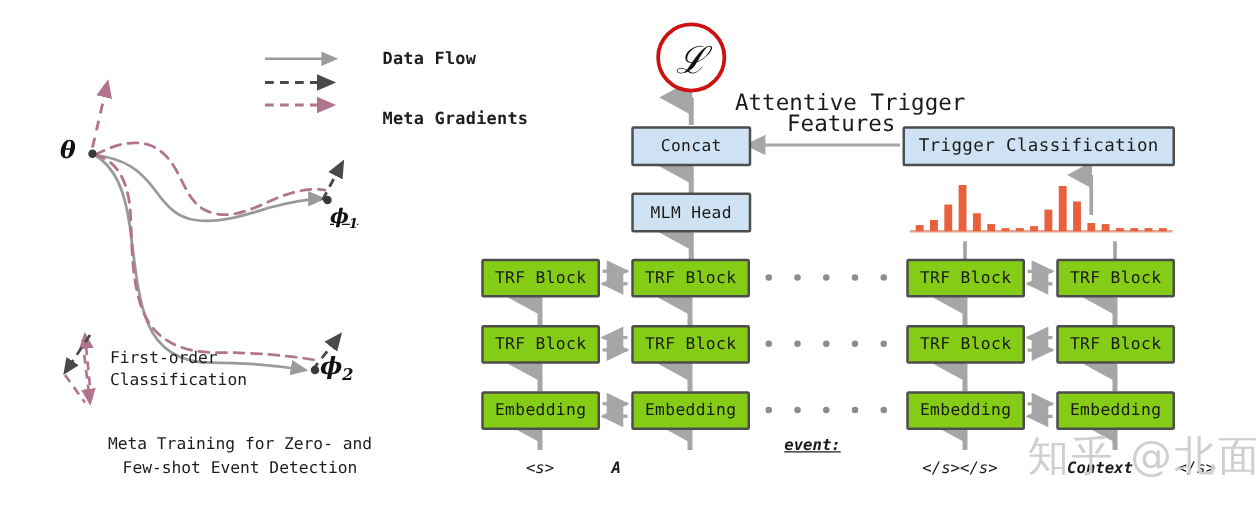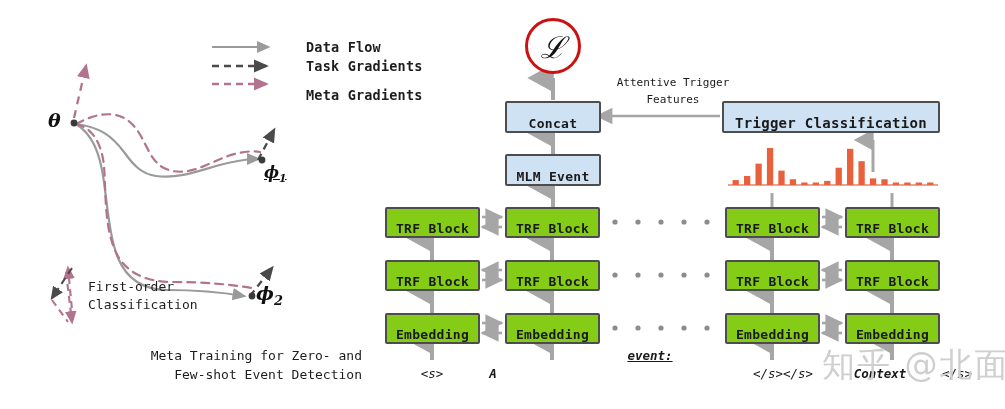--- a/index.html
+++ b/index.html
@@ -69,24 +69,24 @@
   
   #right-panel { left: 360px; top: 0; width: 645px; height: 409px; }
   #right-svg { position: absolute; left: 0; top: 0; }
 
   .node-box {
     position: absolute;
     box-sizing: border-box;
     border: 2px solid #4d4d4d;
     border-radius: 2px;
     display: flex;
-    align-items: flex-end;
+    align-items: center;
     justify-content: center;
     font-family: "DejaVu Sans Mono", "Liberation Mono", monospace;
-    font-weight: bold;
+    font-weight: normal;
     font-size: 13px;
     color: #1a1a1a;
     letter-spacing: 0.3px;
     white-space: nowrap;
   }
   .node-gray { background: #84cc16; }
   .node-blue { background: #cfe2f3; }
 
   .token-label {
     position: absolute;
@@ -97,21 +97,21 @@
     color: #1a1a1a;
     white-space: nowrap;
     text-align: center;
     transform: translateX(-50%);
   }
   .token-label.plain { font-weight: normal; }
 
   .edge-text {
     position: absolute;
     font-family: "DejaVu Sans Mono", "Liberation Mono", monospace;
-    font-size: 11px;
+    font-size: 18px;
     color: #1a1a1a;
     line-height: 17px;
     white-space: pre;
     text-align: center;
   }
 
   .loss-circle {
     position: absolute;
     box-sizing: border-box;
     border-radius: 50%;
@@ -180,37 +180,36 @@
       <path d="M66,272 L72,322" fill="none" stroke="#b2738f" stroke-width="2.1" stroke-dasharray="7,5" marker-end="url(#ah-pink)"></path>
       <path d="M72,268 L52,298" fill="none" stroke="#4a4a4a" stroke-width="2.1" stroke-dasharray="7,5" marker-end="url(#ah-dark)"></path>
       <path d="M52,300 L68,322" fill="none" stroke="#b2738f" stroke-width="2.1" stroke-dasharray="7,5"></path>
 
       <circle cx="74" cy="123" r="3.4" fill="#3a3a3a"></circle>
       <circle cx="262" cy="160" r="3.4" fill="#3a3a3a"></circle>
       <circle cx="252" cy="296" r="3.4" fill="#3a3a3a"></circle>
     </svg>
 
     <div class="legend-label" style="left:286px; top:39px;">Data Flow</div>
-    <div class="legend-label" style="left:286px; top:58px;">Task Gradients</div>
     <div class="legend-label" style="left:286px; top:87px;">Meta Gradients</div>
 
     <div class="pt-label" style="left:48px; top:109px; font-size:19px;">θ</div>
 
     <div class="pt-label" style="left:264px; top:163px; font-size:16px;text-decoration:underline;">
       <span>ϕ</span><span class="sub">1</span>
     </div>
 
     <div class="pt-label" style="left:256px; top:282px; font-size:19px;">
       <span>ϕ</span><span class="sub">2</span>
     </div>
 
     <div class="anno-text" style="left:88px; top:278px;">First-order
 Classification</div>
 
-    <div class="caption-text" style="left:22px; top:346px;text-align:right;">Meta Training for Zero- and
+    <div class="caption-text" style="left:22px; top:346px;">Meta Training for Zero- and
 Few-shot Event Detection</div>
   </div>
 
   <div class="abs" id="right-panel">
 
     <svg id="right-svg" width="645" height="409" viewBox="0 0 645 409">
       <defs>
         <marker id="ar-up" markerWidth="9" markerHeight="9" refX="4" refY="7.4" orient="auto">
           <path d="M0.4,7.6 L4,1.0 L7.6,7.6 z" fill="#a6a6a6"></path>
         </marker>
@@ -312,21 +311,21 @@
 
     <div class="loss-circle" style="left:165px; top:18px; width:56px; height:56px; font-size:30px;">
       <span>ℒ</span>
     </div>
 
     <div class="node-box node-blue" style="left:145px; top:101px; width:96px; height:32px;">
       <span>Concat</span>
     </div>
 
     <div class="node-box node-blue" style="left:145px; top:154px; width:96px; height:32px;">
-      <span>MLM Event</span>
+      <span>MLM Head</span>
     </div>
 
     <div class="node-box node-blue" style="left:362px; top:101px; width:218px; height:32px; font-size:14px;">
       <span>Trigger Classification</span>
     </div>
 
     <div class="edge-text" style="left:228px; top:74px; width:170px;">Attentive Trigger
 Features</div>
 
     <div class="node-box node-gray" style="left:25px; top:207px; width:95px; height:31px;">
@@ -365,20 +364,20 @@
       <span>Embedding</span>
     </div>
     <div class="node-box node-gray" style="left:485px; top:313px; width:95px; height:31px;">
       <span>Embedding</span>
     </div>
 
     <div class="token-label plain" style="left:72px; top:366px;">&lt;s&gt;</div>
     <div class="token-label" style="left:133px; top:366px;">A</div>
     <div class="token-label" style="left:174px; top:366px;margin-top:48px;">&lt;mask&gt;</div>
     <div class="token-label" style="left:290px; top:348px;text-decoration:underline;">event:</div>
-    <div class="token-label plain" style="left:423px; top:366px;">&lt;/s&gt;&lt;/s&gt;</div>
+    <div class="token-label plain" style="left:408px; top:366px;">&lt;/s&gt;&lt;/s&gt;</div>
     <div class="token-label" style="left:520px; top:366px;">Context</div>
     <div class="token-label plain" style="left:597px; top:366px;">&lt;/s&gt;</div>
   </div>
 
   <div class="watermark" style="left:822px; top:343px;">知乎 @北面</div>
 
 </div>
 
 </body></html>

